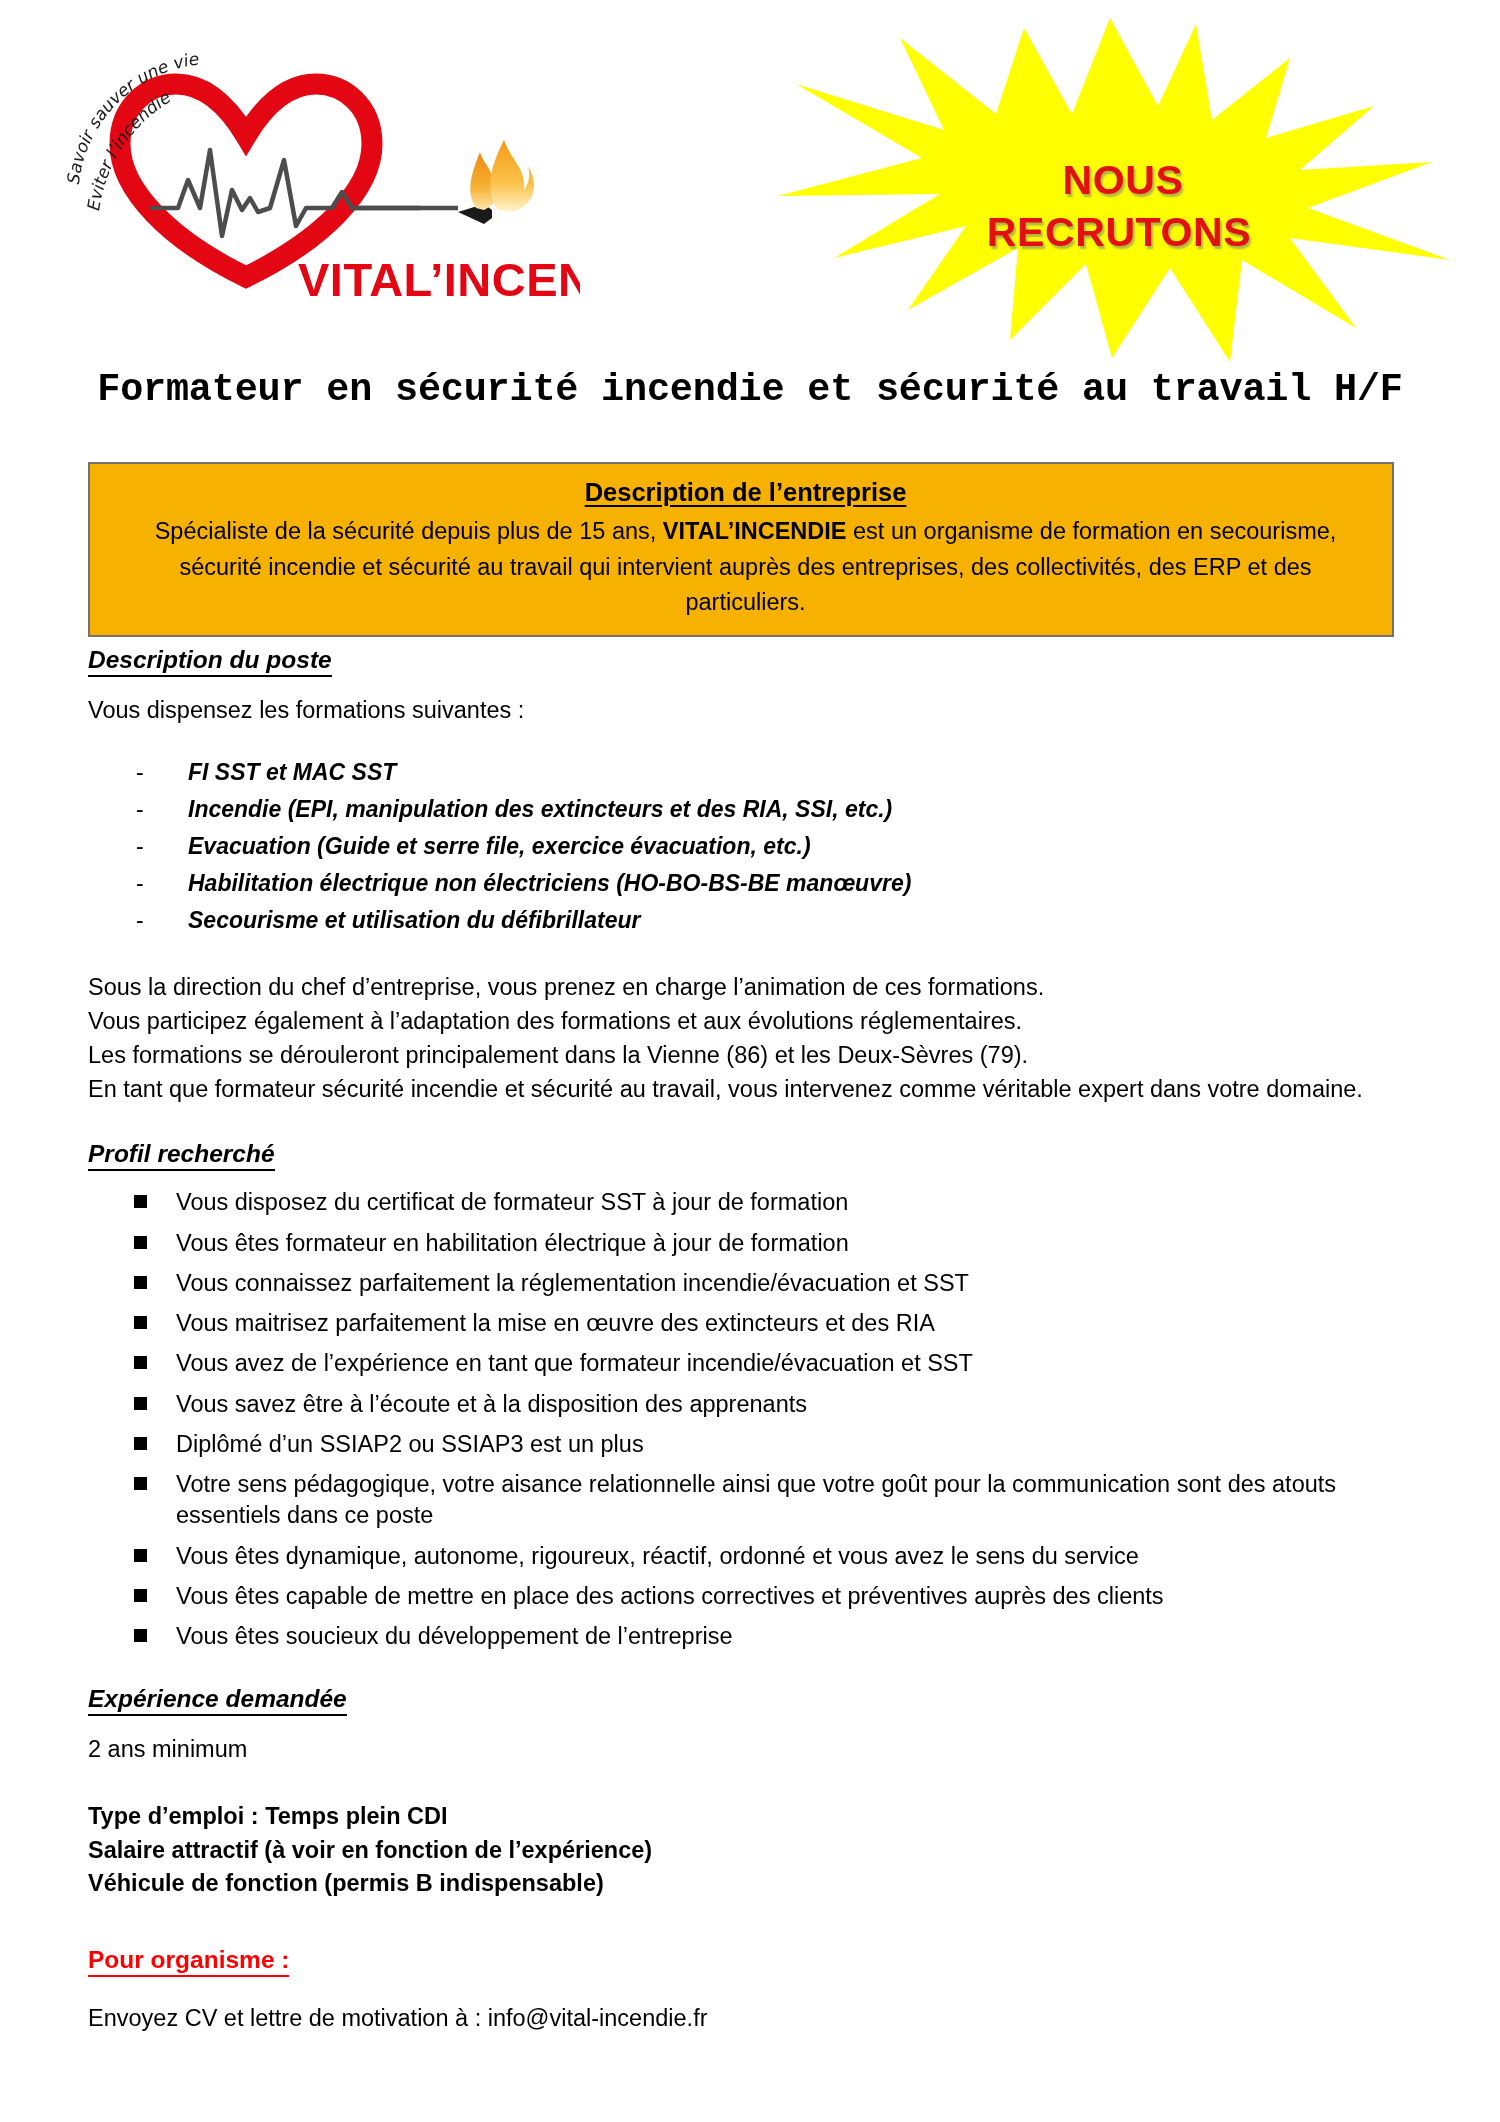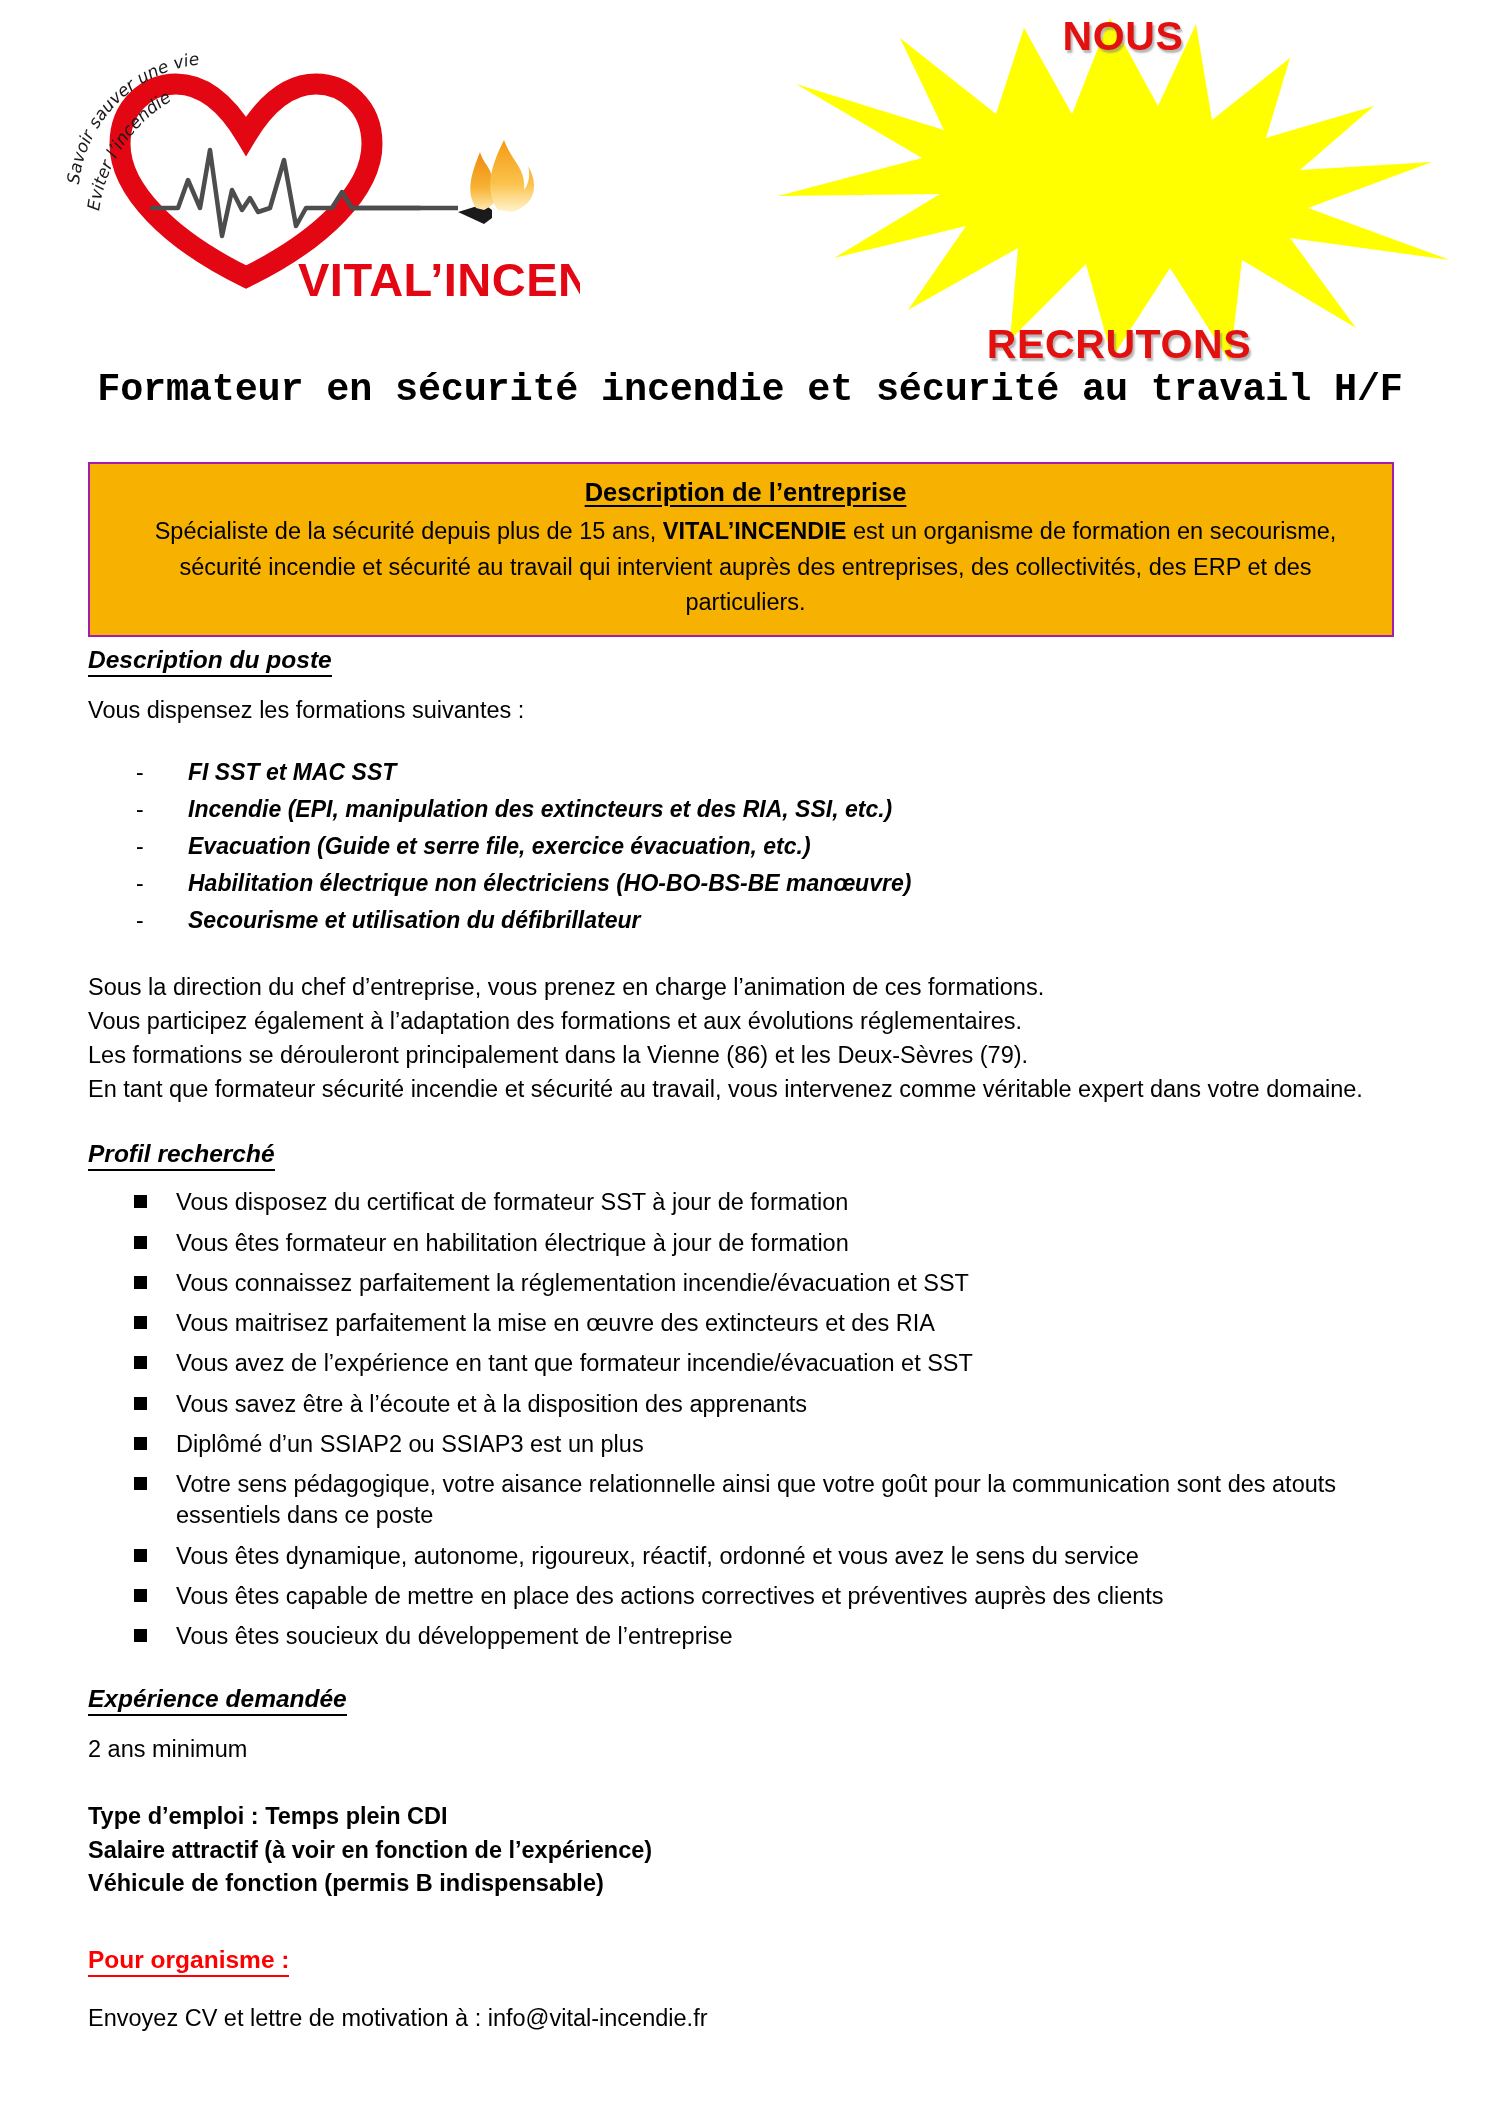--- a/index.html
+++ b/index.html
@@ -46,27 +46,27 @@
     position: absolute;
     left: 760px;
     top: 10px;
     width: 700px;
     height: 360px;
   }
   .starburst-svg { display: block; }
   .burst-text {
     position: absolute;
     left: 0;
-    top: 0;
+    top: 16px;
     width: 700px;
     height: 360px;
     display: flex;
     flex-direction: column;
     align-items: center;
-    justify-content: space-between;
+    justify-content: center;
     pointer-events: none;
   }
   .burst-line {
     font-family: "Liberation Sans", sans-serif;
     font-weight: bold;
     font-size: 41px;
     line-height: 1.28;
     letter-spacing: 0.6px;
     color: #e31010;
     text-shadow: 2px 3px 2px rgba(120,120,120,0.55);
@@ -90,21 +90,21 @@
   }
 
   
   .company-box {
     position: absolute;
     left: 88px;
     top: 462px;
     width: 1306px;
     box-sizing: border-box;
     background: #f7b101;
-    border: 2px solid #a21caf;
+    border: 2px solid #737373;
     padding: 10px 22px 14px 31px;
     text-align: center;
   }
   .company-box-title {
     font-family: "Liberation Sans", sans-serif;
     font-weight: bold;
     font-size: 25.5px;
     text-decoration: underline;
     text-underline-offset: 4px;
     margin: 4px 0 7px 0;

